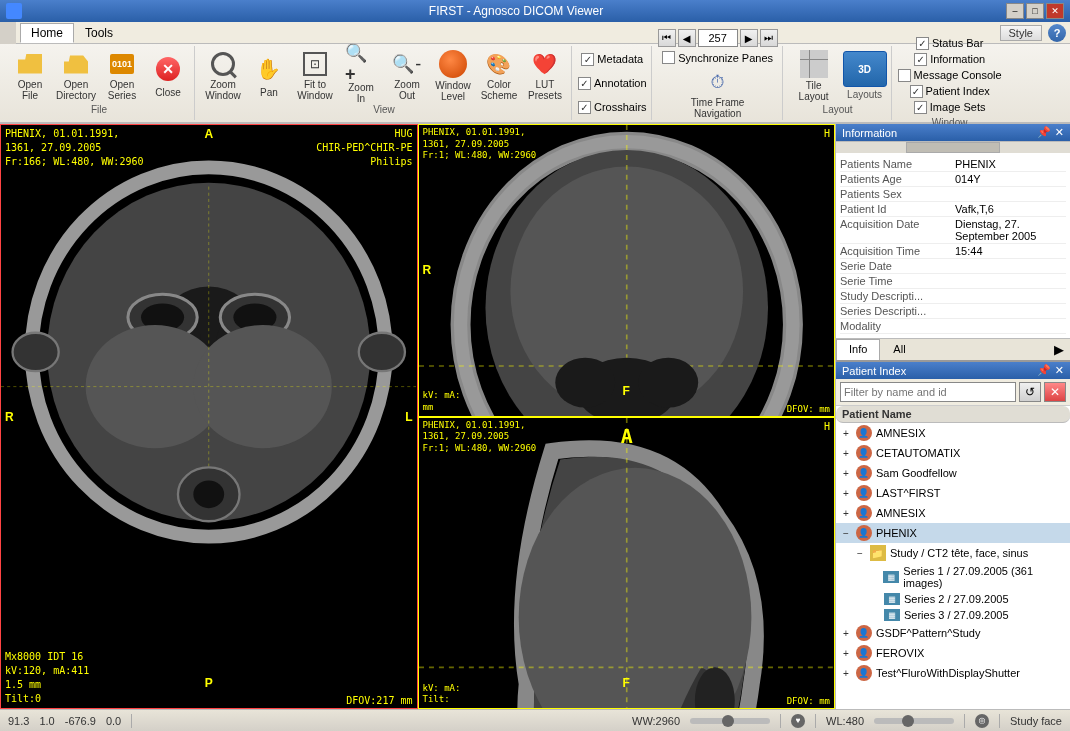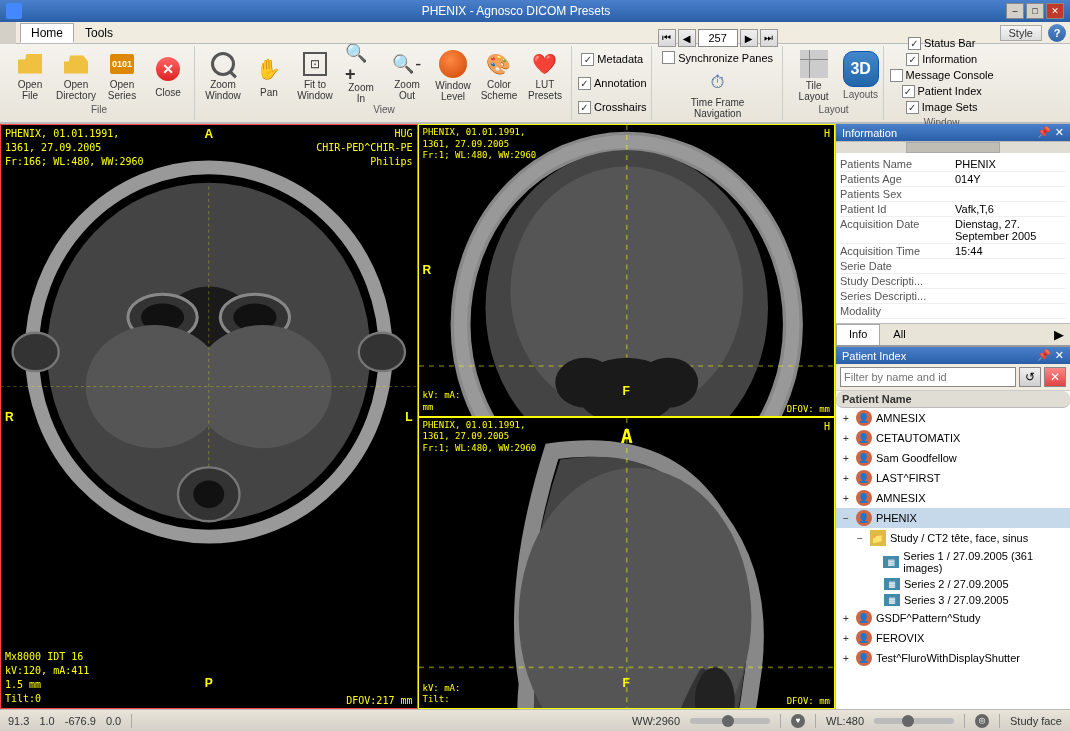--- a/index.html
+++ b/index.html
@@ -29,21 +29,21 @@
     .toolbar-btn { display: flex; flex-direction: column; align-items: center; justify-content: center; width: 44px; height: 52px; background: transparent; border: 1px solid transparent; cursor: pointer; gap: 2px; font-size: 10px; color: #333; }
     .toolbar-btn .icon-box { width: 32px; height: 32px; display: flex; align-items: center; justify-content: center; }
     .toolbar-btn-label { font-size: 10px; line-height: 1.1; text-align: center; }
     .checkbox-item { display: flex; align-items: center; gap: 3px; cursor: pointer; }
     .cb-box { width: 13px; height: 13px; border: 1px solid #888; background: white; display: flex; align-items: center; justify-content: center; font-size: 9px; }
     .cb-checked::after { content: '✓'; font-size: 10px; color: #333; }
     .nav-row { display: flex; align-items: center; gap: 2px; }
     .nav-btn { width: 18px; height: 18px; background: linear-gradient(to bottom, #f0f0f0, #d8d8d8); border: 1px solid #999; display: flex; align-items: center; justify-content: center; font-size: 10px; cursor: pointer; }
     .nav-input { width: 40px; height: 18px; border: 1px solid #888; text-align: center; font-size: 11px; background: white; }
     .sync-row { display: flex; align-items: center; gap: 3px; font-size: 11px; }
-    .layout-3d-btn { width: 36px; height: 36px; background: linear-gradient(to bottom, #4488cc, #2266aa); border: 1px solid #1155aa; color: white; display: flex; align-items: center; justify-content: center; cursor: pointer; font-size: 16px; font-weight: bold; border-radius: 10px; }
+    .layout-3d-btn { width: 44px; height: 36px; background: linear-gradient(to bottom, #4488cc, #2266aa); border: 1px solid #1155aa; color: white; display: flex; align-items: center; justify-content: center; cursor: pointer; font-size: 10px; font-weight: bold; border-radius: 3px; }
 
     
     #main { display: flex; height: calc(731px - 22px - 22px - 80px - 22px); }
 
     
     #viewer { flex: 1; background: #000; display: grid; grid-template-columns: 1fr 1fr; grid-template-rows: 1fr 1fr; position: relative; }
     .viewport { background: #000; border: 1px solid #333; position: relative; overflow: hidden; }
     .viewport.large { grid-column: 1; grid-row: 1 / 3; }
     .viewport-info { position: absolute; top: 2px; left: 4px; color: #ffff00; font-size: 11px; line-height: 1.4; z-index: 2; font-family: monospace; }
     .viewport-info-tr { position: absolute; top: 2px; right: 4px; color: #ffff00; font-size: 11px; text-align: right; line-height: 1.4; z-index: 2; font-family: monospace; }
@@ -114,21 +114,21 @@
     .icon-grid { width: 28px; height: 28px; background: linear-gradient(to right, transparent 32%, #888 32%, #888 36%, transparent 36%), linear-gradient(to bottom, transparent 32%, #888 32%, #888 36%, transparent 36%), #ccc; }
     .icon-time { font-size: 18px; color: #4466aa; }
   </style>
 </head>
 <body>
 
 <div id="titlebar">
   <div style="display:flex;align-items:center;gap:4px;">
     <div class="win-icon"></div>
   </div>
-  <div id="titlebar-title">PHENIX - Agnosco DICOM Presets</div>
+  <div id="titlebar-title">FIRST - Agnosco DICOM Viewer</div>
   <div id="titlebar-controls">
     <div class="title-btn">–</div>
     <div class="title-btn">□</div>
     <div class="title-btn close">✕</div>
   </div>
 </div>
 
 <div id="menubar">
   <div class="menu-tab active">Home</div>
   <div class="menu-tab">Tools</div>
@@ -500,20 +500,24 @@
         </div>
         <div class="info-row">
           <div class="info-label">Acquisition Time</div>
           <div class="info-value">15:44</div>
         </div>
         <div class="info-row">
           <div class="info-label">Serie Date</div>
           <div class="info-value"></div>
         </div>
         <div class="info-row">
+          <div class="info-label">Serie Time</div>
+          <div class="info-value"></div>
+        </div>
+        <div class="info-row">
           <div class="info-label">Study Descripti...</div>
           <div class="info-value"></div>
         </div>
         <div class="info-row">
           <div class="info-label">Series Descripti...</div>
           <div class="info-value"></div>
         </div>
         <div class="info-row">
           <div class="info-label">Modality</div>
           <div class="info-value"></div>

